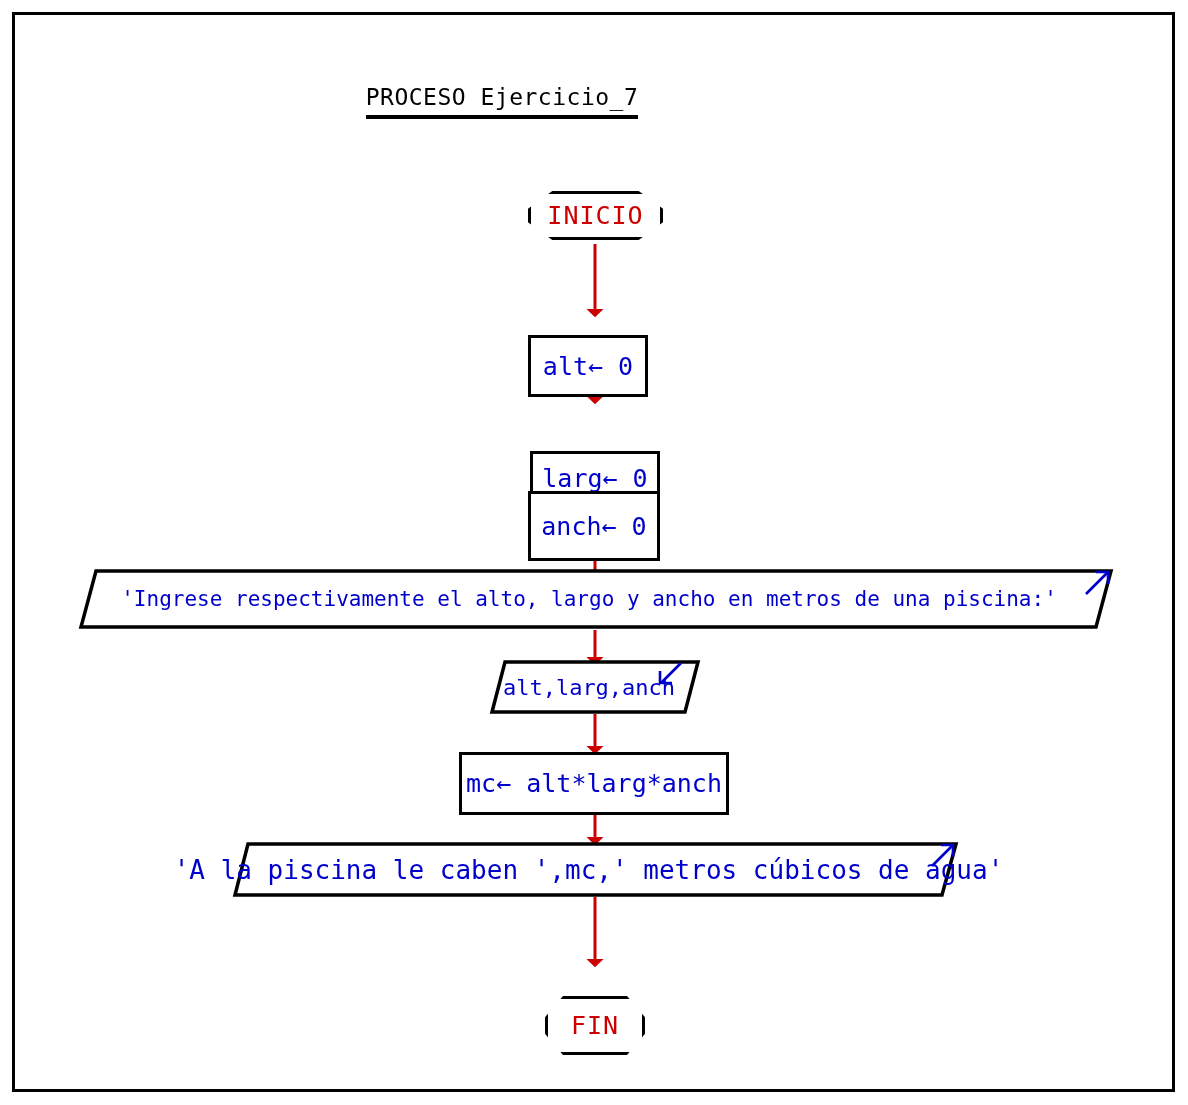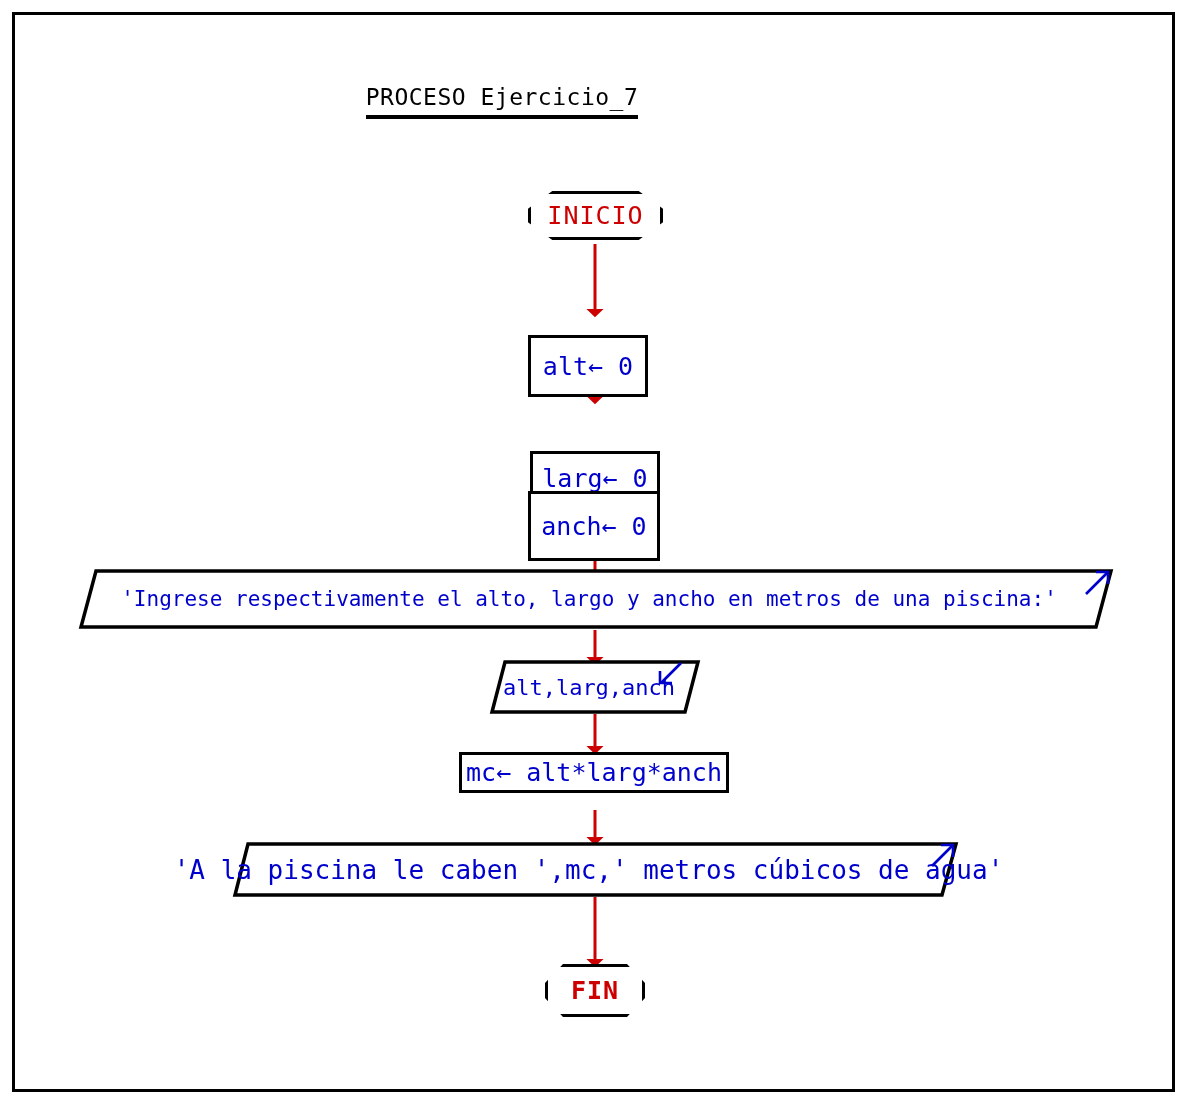--- a/index.html
+++ b/index.html
@@ -179,34 +179,34 @@
         <polygon points="18,3 1033,3 1018,59 3,59" fill="#ffffff" stroke="#000000" stroke-width="3.5"></polygon>
         <g stroke="#0000cc" stroke-width="2.6" fill="none">
           <line x1="1008" y1="26" x2="1029" y2="5"></line>
           <path d="M 1018,4 L 1030,4 L 1030,16" stroke-linejoin="miter"></path>
         </g>
       </svg>
     </div>
     <div class="io-label" style="font-size:21px; padding-right:14px;">'Ingrese respectivamente el alto, largo y ancho en metros de una piscina:'</div>
   </div>
 
-  <div class="node process" style="left:459px; top:752px; width:270px; height:41px;text-align:center;">
+  <div class="node process" style="left:459px; top:752px; width:270px; height:63px;text-align:center;">
     <span class="node-text">mc← alt*larg*anch</span>
   </div>
 
   <div class="io-wrap" style="left:232px; top:841px; width:727px; height:57px;">
     <div class="io-shape">
       <svg width="727" height="57" viewBox="0 0 727 57" xmlns="http://www.w3.org/2000/svg">
         <polygon points="16,3 724,3 710,54 3,54" fill="#ffffff" stroke="#000000" stroke-width="3.5"></polygon>
         <g stroke="#0000cc" stroke-width="2.6" fill="none">
           <line x1="700" y1="25" x2="720" y2="5"></line>
           <path d="M 709,4 L 721,4 L 721,16" stroke-linejoin="miter"></path>
         </g>
       </svg>
     </div>
     <div class="io-label" style="font-size:26px; padding-right:14px;">'A la piscina le caben ',mc,' metros cúbicos de agua'</div>
   </div>
 
-  <div class="node terminal" style="left:545px; top:964px; width:100px; height:53px;font-weight:bold;">
+  <div class="node terminal" style="left:545px; top:996px; width:100px; height:59px;">
     <span class="node-text">FIN</span>
   </div>
 
 </div>
 
 </body></html>

